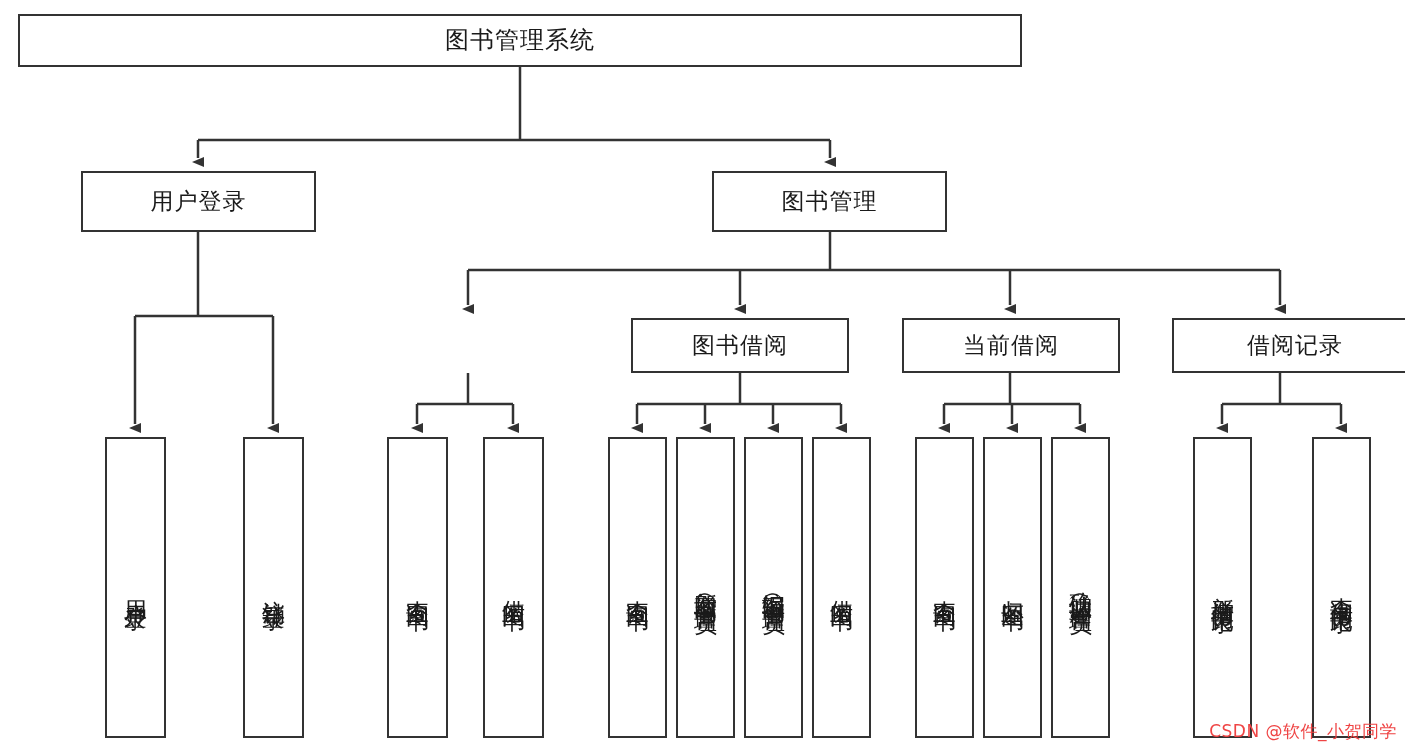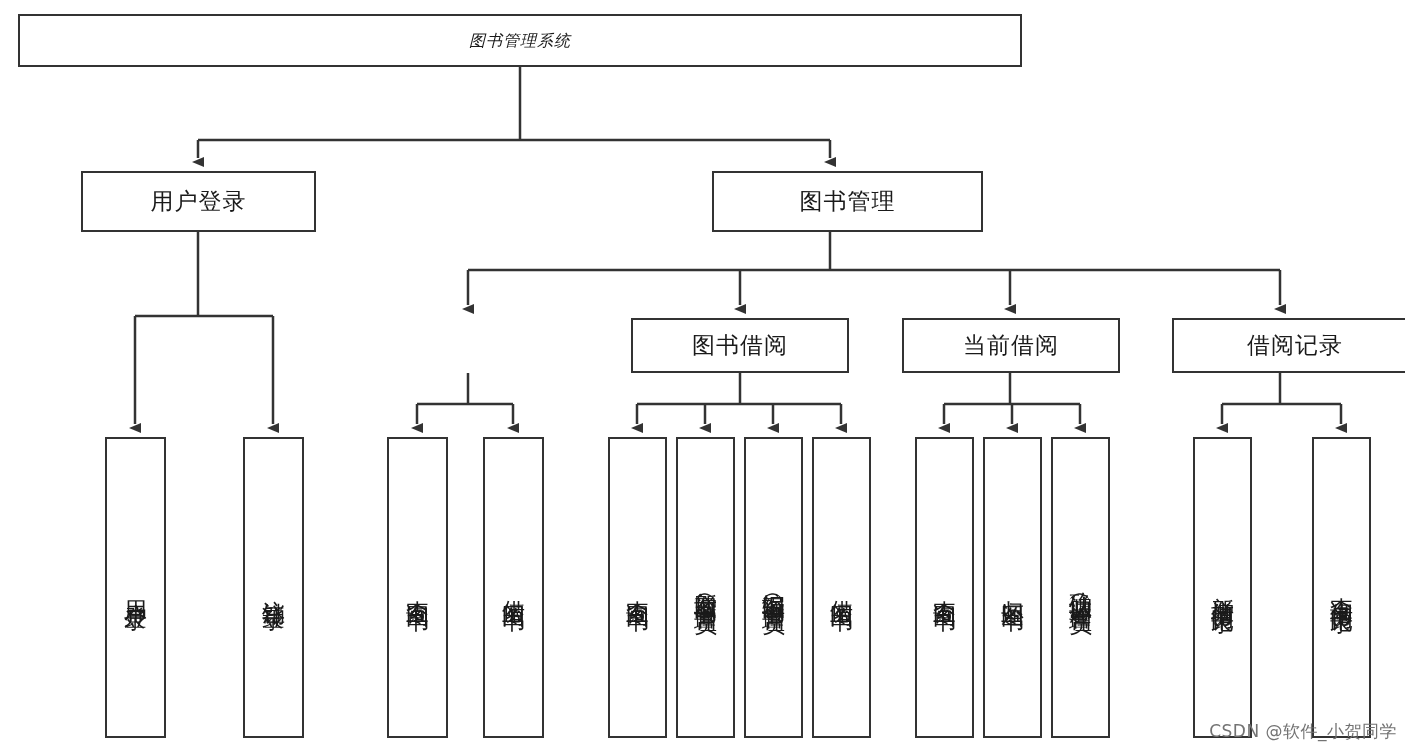--- a/index.html
+++ b/index.html
@@ -34,42 +34,41 @@
     align-items: center;
     justify-content: center;
     color: #1a1a1a;
   }
   .node.horiz {
     font-size: 23px;
     letter-spacing: 1px;
     line-height: 1.2;
   }
   .node.root {
-    font-size: 16px;
-    font-style: italic;
+    font-size: 24px;
   }
   .node.vert {
     align-items: center;
     justify-content: center;
   }
   .vlabel {
     writing-mode: vertical-rl;
     text-orientation: upright;
     font-size: 23px;
     line-height: 1.08;
     letter-spacing: 3px;
     white-space: nowrap;
     color: #1a1a1a;
   }
   .watermark {
     position: absolute;
     right: 8px;
     bottom: 4px;
     font-size: 17px;
-    color: #737373;
+    color: #ef4444;
     letter-spacing: 0.5px;
     white-space: nowrap;
   }
 </style>
 </head>
 <body>
 
 <div id="canvas">
 
   <svg id="edges" viewBox="0 0 1405 747">
@@ -122,21 +121,21 @@
     </g>
   </svg>
 
   <div class="node horiz root" style="left:18px; top:14px; width:1004px; height:53px;">
     <span>图书管理系统</span>
   </div>
 
   <div class="node horiz" style="left:81px; top:171px; width:235px; height:61px;">
     <span>用户登录</span>
   </div>
-  <div class="node horiz" style="left:712px; top:171px; width:271px; height:61px;">
+  <div class="node horiz" style="left:712px; top:171px; width:235px; height:61px;">
     <span>图书管理</span>
   </div>
 
   <div class="node horiz" style="left:902px; top:318px; width:218px; height:55px;">
     <span>当前借阅</span>
   </div>
   <div class="node horiz" style="left:631px; top:318px; width:218px; height:55px;">
     <span>图书借阅</span>
   </div>
   <div class="node horiz" style="left:1172px; top:318px; width:246px; height:55px;">

